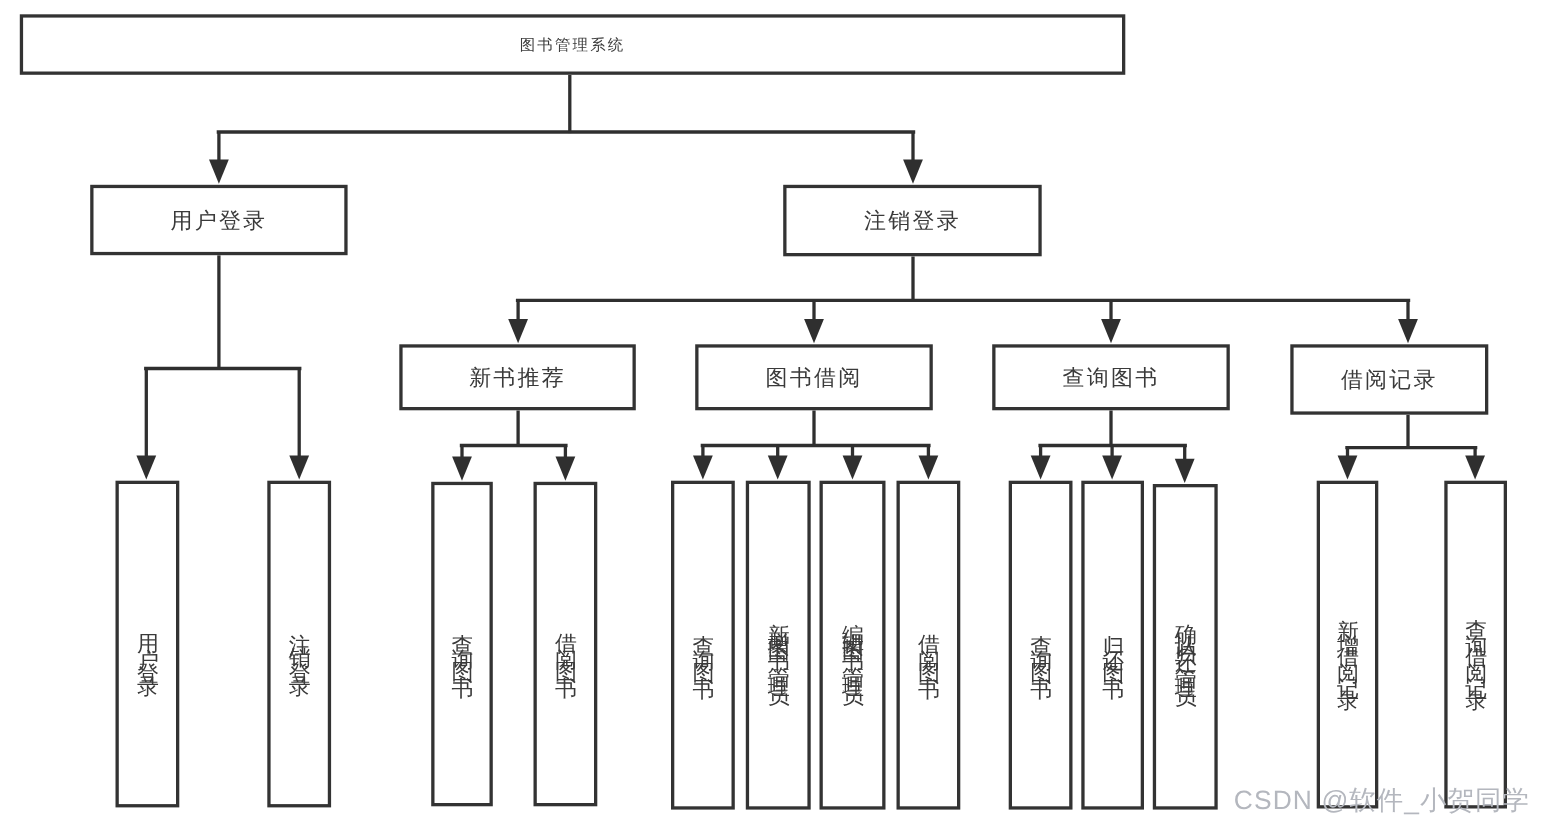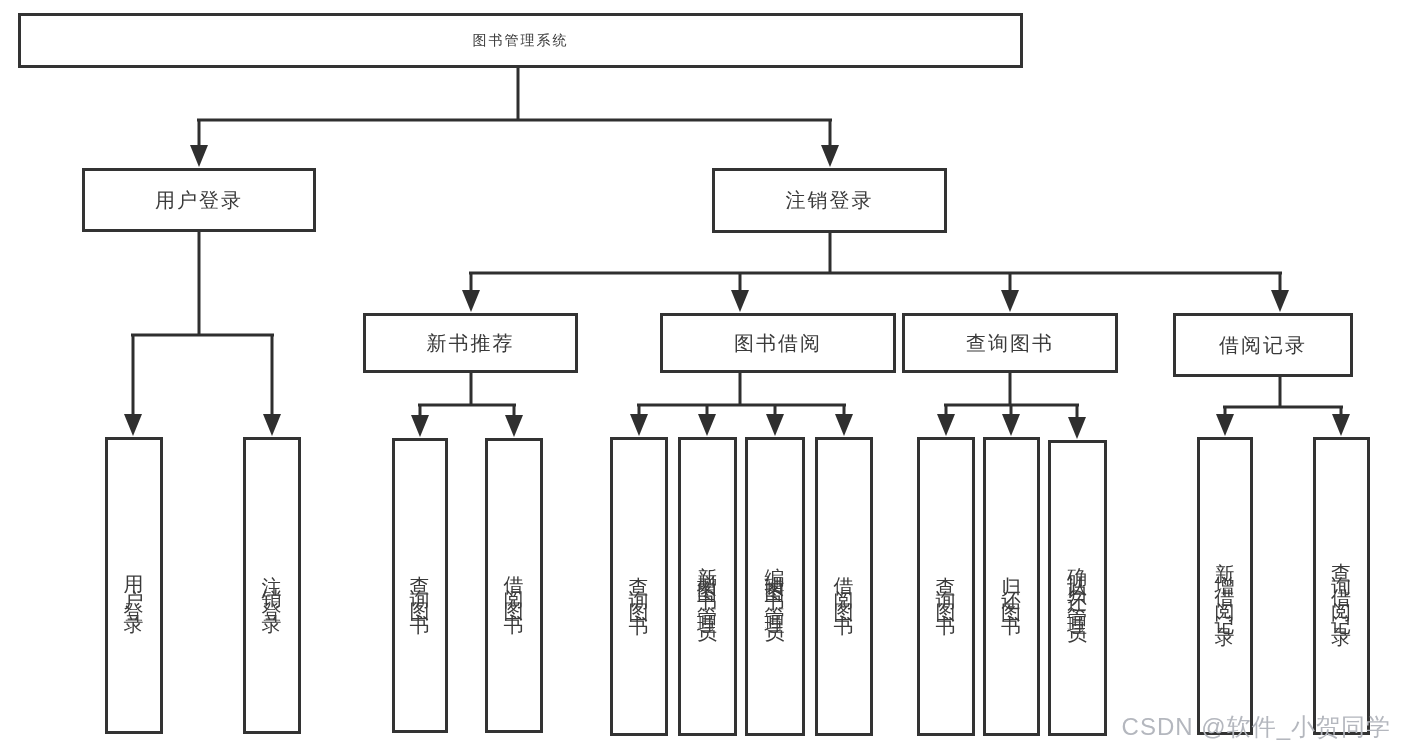--- a/index.html
+++ b/index.html
@@ -118,21 +118,21 @@
     <line x1="1341" y1="407" x2="1341" y2="418"></line>
       <polygon points="1332,414 1350,414 1341,436"></polygon>
   </svg>
 
   <div class="hnode hnode--root" style="left:18px;top:13px;width:1005px;height:55px">图书管理系统</div>
 
   <div class="hnode" style="left:82px;top:168px;width:234px;height:64px">用户登录</div>
   <div class="hnode" style="left:712px;top:168px;width:235px;height:65px">注销登录</div>
 
   <div class="hnode" style="left:363px;top:313px;width:215px;height:60px">新书推荐</div>
-  <div class="hnode" style="left:660px;top:313px;width:236px;height:60px">图书借阅</div>
+  <div class="hnode" style="left:632px;top:313px;width:216px;height:60px">图书借阅</div>
   <div class="hnode" style="left:902px;top:313px;width:216px;height:60px">查询图书</div>
   <div class="hnode" style="left:1173px;top:313px;width:180px;height:64px">借阅记录</div>
 
   <div class="vnode" style="left:105px;top:437px;width:58px;height:297px">用户登录</div>
   <div class="vnode" style="left:243px;top:437px;width:58px;height:297px">注销登录</div>
 
   <div class="vnode" style="left:392px;top:438px;width:56px;height:295px">查询图书</div>
   <div class="vnode" style="left:485px;top:438px;width:58px;height:295px">借阅图书</div>
 
   <div class="vnode" style="left:610px;top:437px;width:58px;height:299px">查询图书</div>

